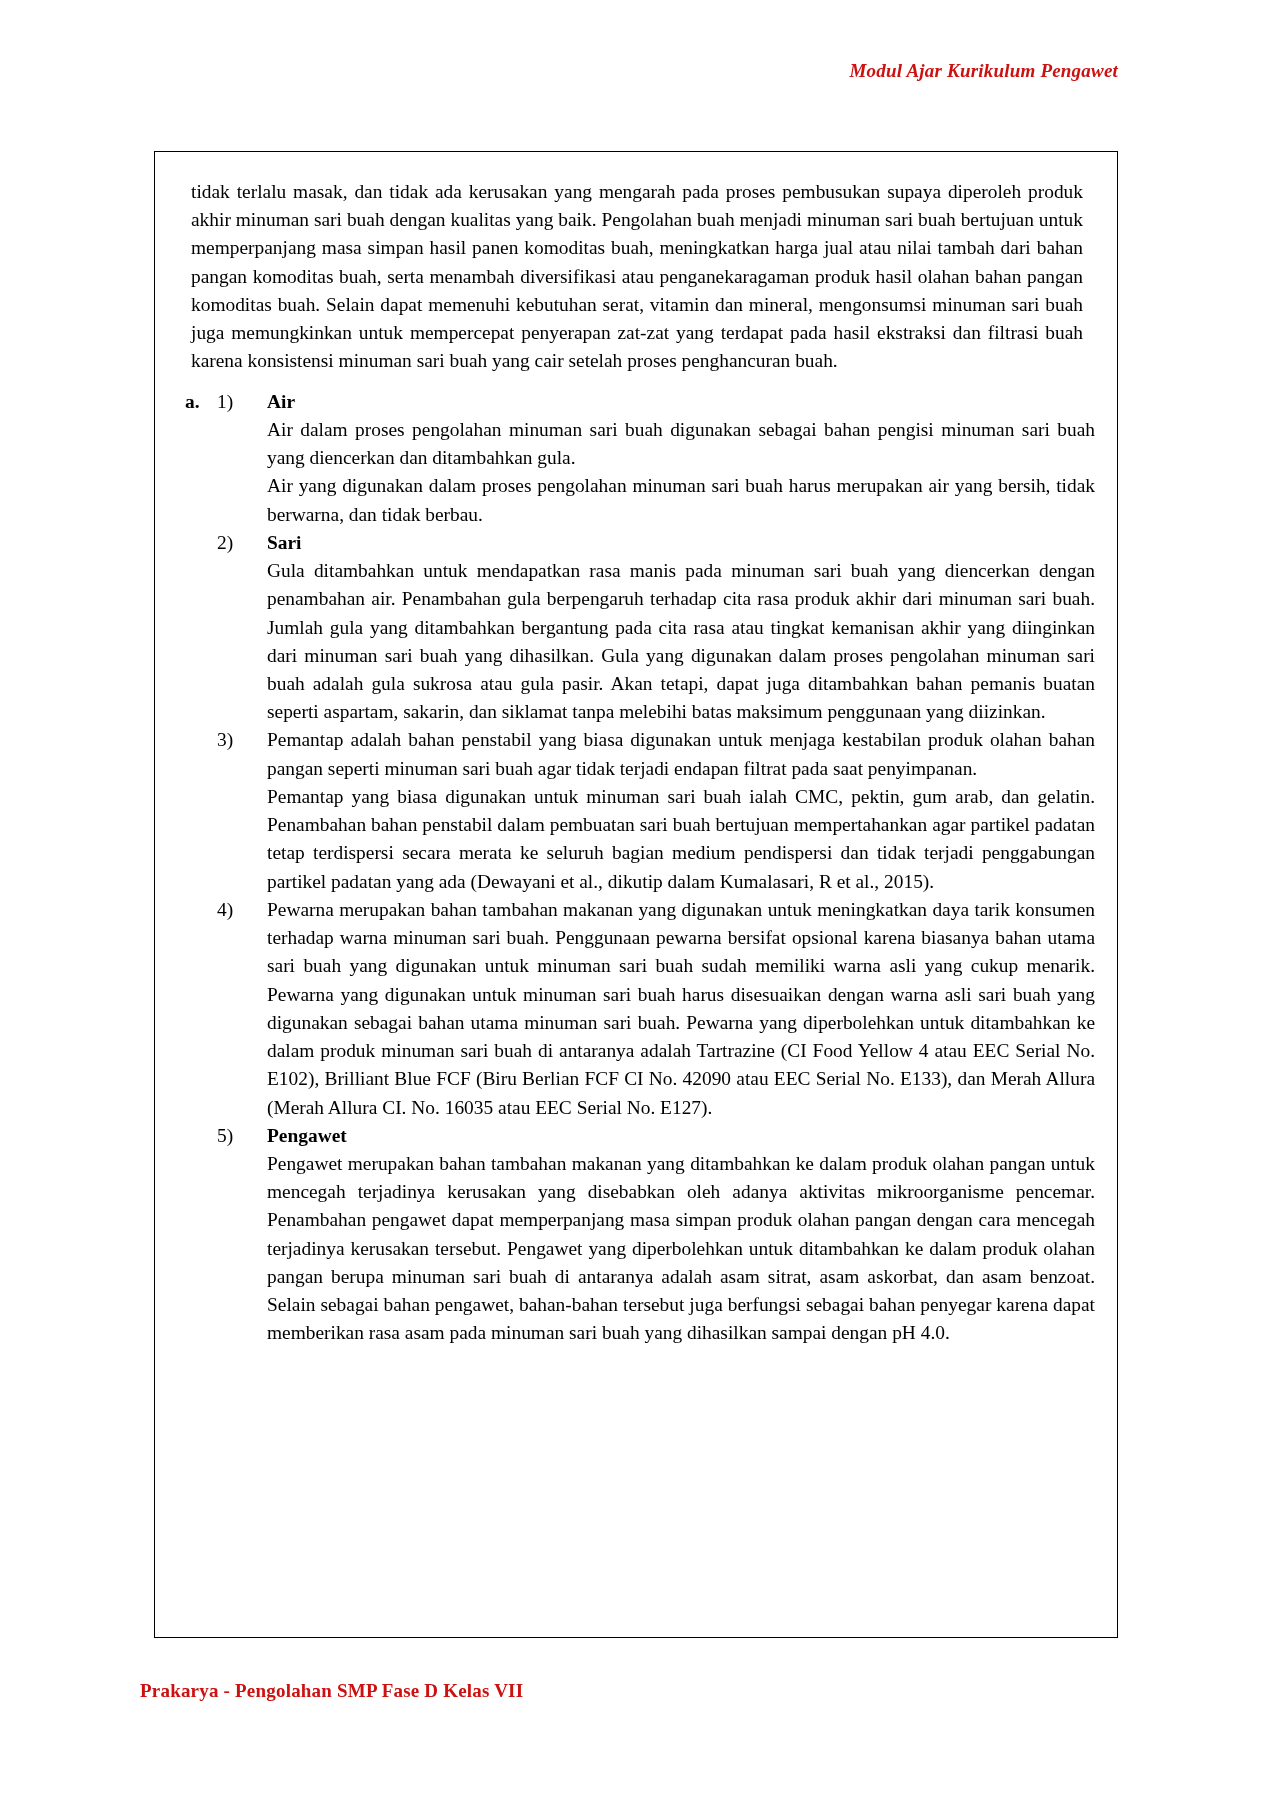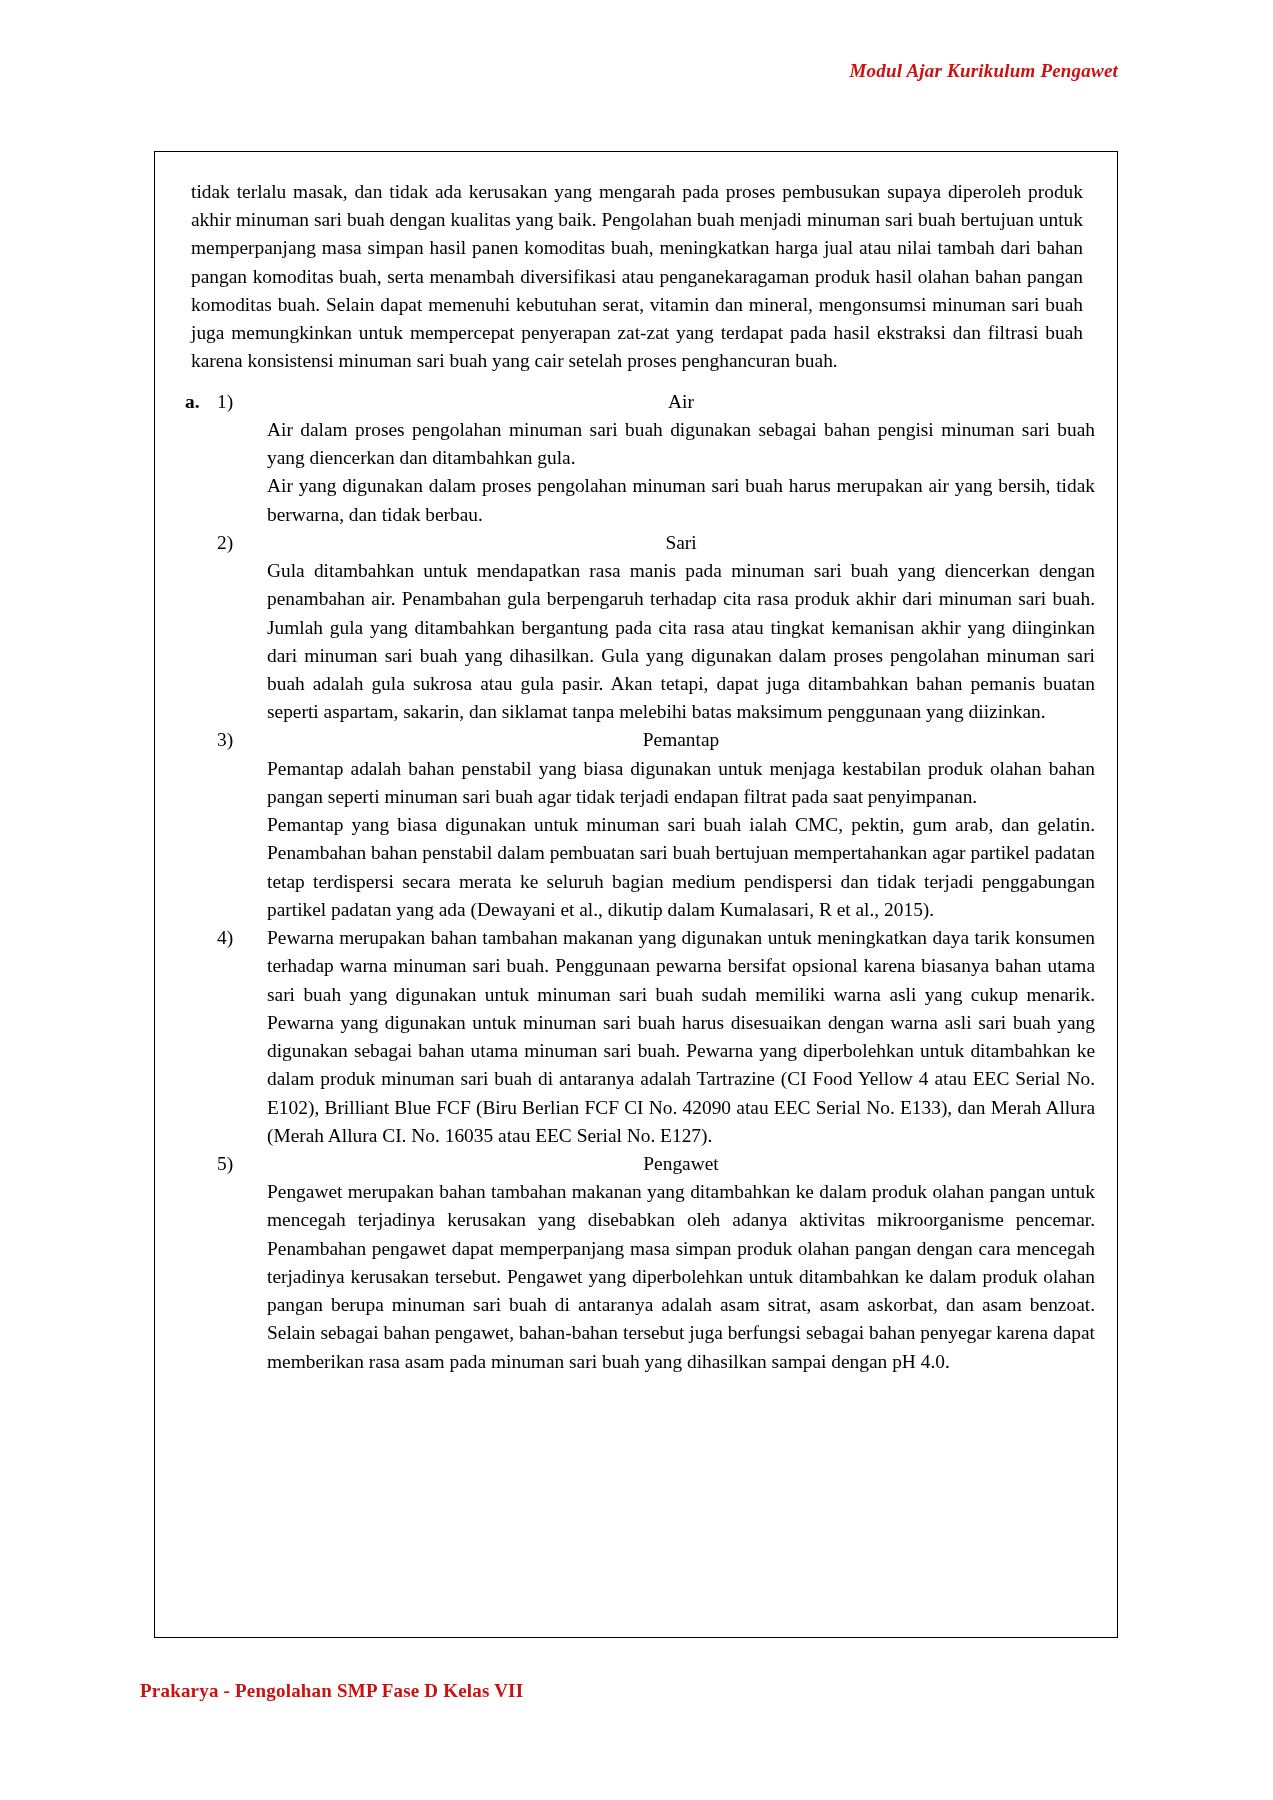--- a/index.html
+++ b/index.html
@@ -96,21 +96,22 @@
   .list-n > li > .marker-n {
     position: absolute;
     left: 0px;
     top: 0;
     font-size: 19.4px;
     width: 40px;
     text-align: left;
   }
   .item-title {
     display: block;
-    text-align: center;
+    text-align: left;
+    font-weight: bold;
   }
   .item-body {
     display: block;
     text-align: justify;
     text-justify: inter-word;
   }
 
   
   .page-footer {
     position: absolute;
@@ -148,21 +149,20 @@
             </li>
 
             <li>
               <span class="marker-n">2)</span>
               <span class="item-title">Sari</span>
               <span class="item-body">Gula ditambahkan untuk mendapatkan rasa manis pada minuman sari buah yang diencerkan dengan penambahan air. Penambahan gula berpengaruh terhadap cita rasa produk akhir dari minuman sari buah. Jumlah gula yang ditambahkan bergantung pada cita rasa atau tingkat kemanisan akhir yang diinginkan dari minuman sari buah yang dihasilkan. Gula yang digunakan dalam proses pengolahan minuman sari buah adalah gula sukrosa atau gula pasir. Akan tetapi, dapat juga ditambahkan bahan pemanis buatan seperti aspartam, sakarin, dan siklamat tanpa melebihi batas maksimum penggunaan yang diizinkan.</span>
             </li>
 
             <li>
               <span class="marker-n">3)</span>
-              <span class="item-title">Pemantap</span>
               <span class="item-body">Pemantap adalah bahan penstabil yang biasa digunakan untuk menjaga kestabilan produk olahan bahan pangan seperti minuman sari buah agar tidak terjadi endapan filtrat pada saat penyimpanan.</span>
               <span class="item-body">Pemantap yang biasa digunakan untuk minuman sari buah ialah CMC, pektin, gum arab, dan gelatin. Penambahan bahan penstabil dalam pembuatan sari buah bertujuan mempertahankan agar partikel padatan tetap terdispersi secara merata ke seluruh bagian medium pendispersi dan tidak terjadi penggabungan partikel padatan yang ada (Dewayani et al., dikutip dalam Kumalasari, R et al., 2015).</span>
             </li>
 
             <li>
               <span class="marker-n">4)</span>
               <span class="item-body">Pewarna merupakan bahan tambahan makanan yang digunakan untuk meningkatkan daya tarik konsumen terhadap warna minuman sari buah. Penggunaan pewarna bersifat opsional karena biasanya bahan utama sari buah yang digunakan untuk minuman sari buah sudah memiliki warna asli yang cukup menarik. Pewarna yang digunakan untuk minuman sari buah harus disesuaikan dengan warna asli sari buah yang digunakan sebagai bahan utama minuman sari buah. Pewarna yang diperbolehkan untuk ditambahkan ke dalam produk minuman sari buah di antaranya adalah Tartrazine (CI Food Yellow 4 atau EEC Serial No. E102), Brilliant Blue FCF (Biru Berlian FCF CI No. 42090 atau EEC Serial No. E133), dan Merah Allura (Merah Allura CI. No. 16035 atau EEC Serial No. E127).</span>
             </li>
 
             <li>

